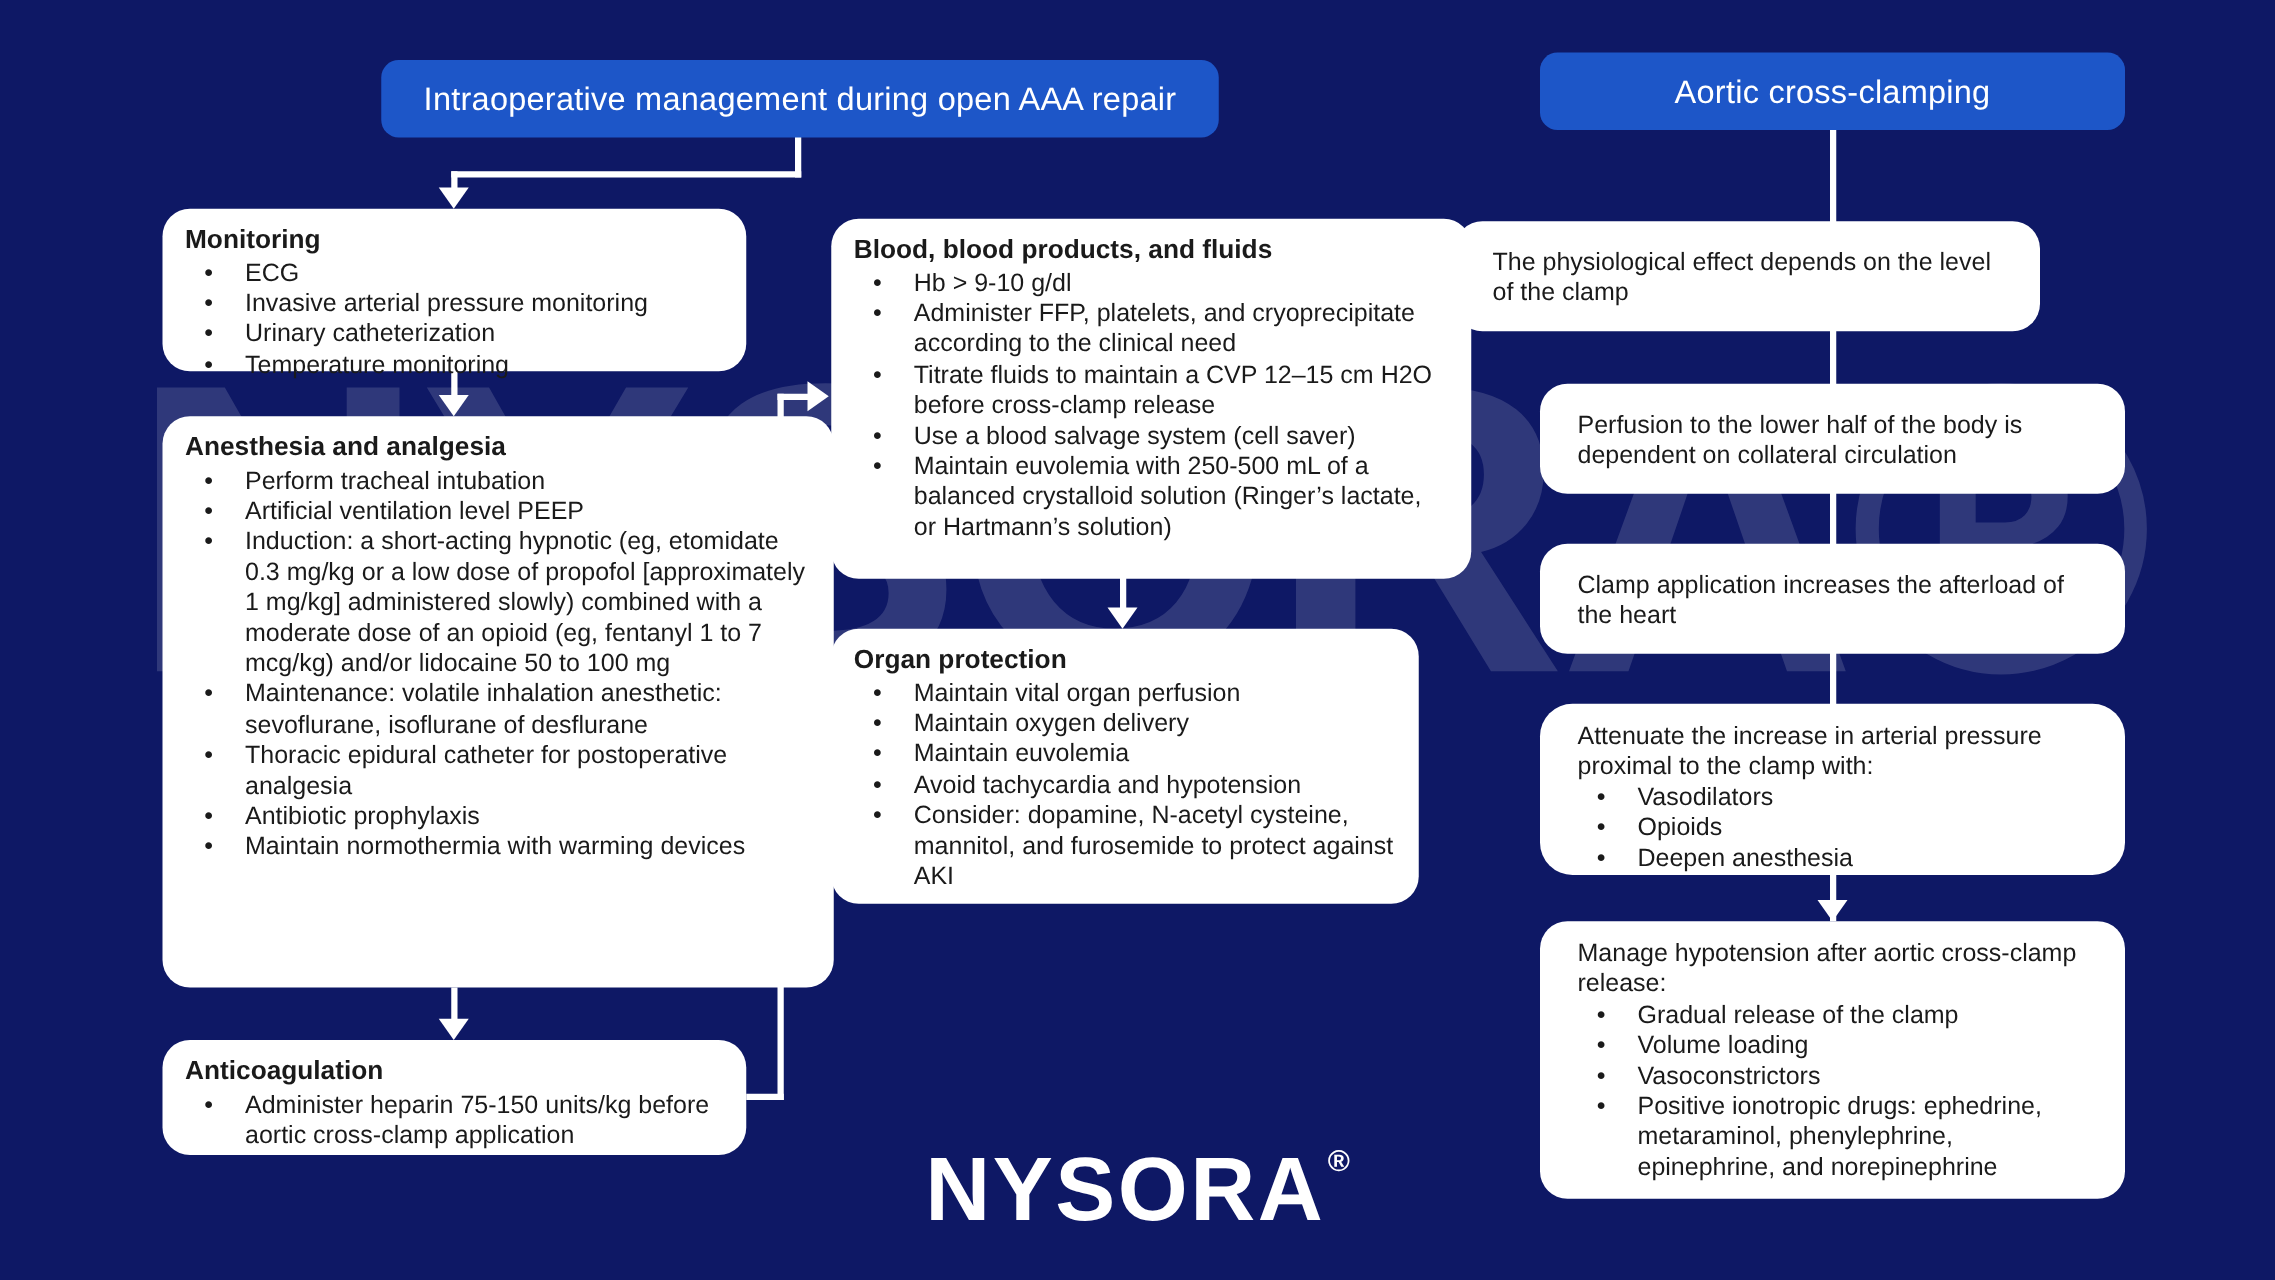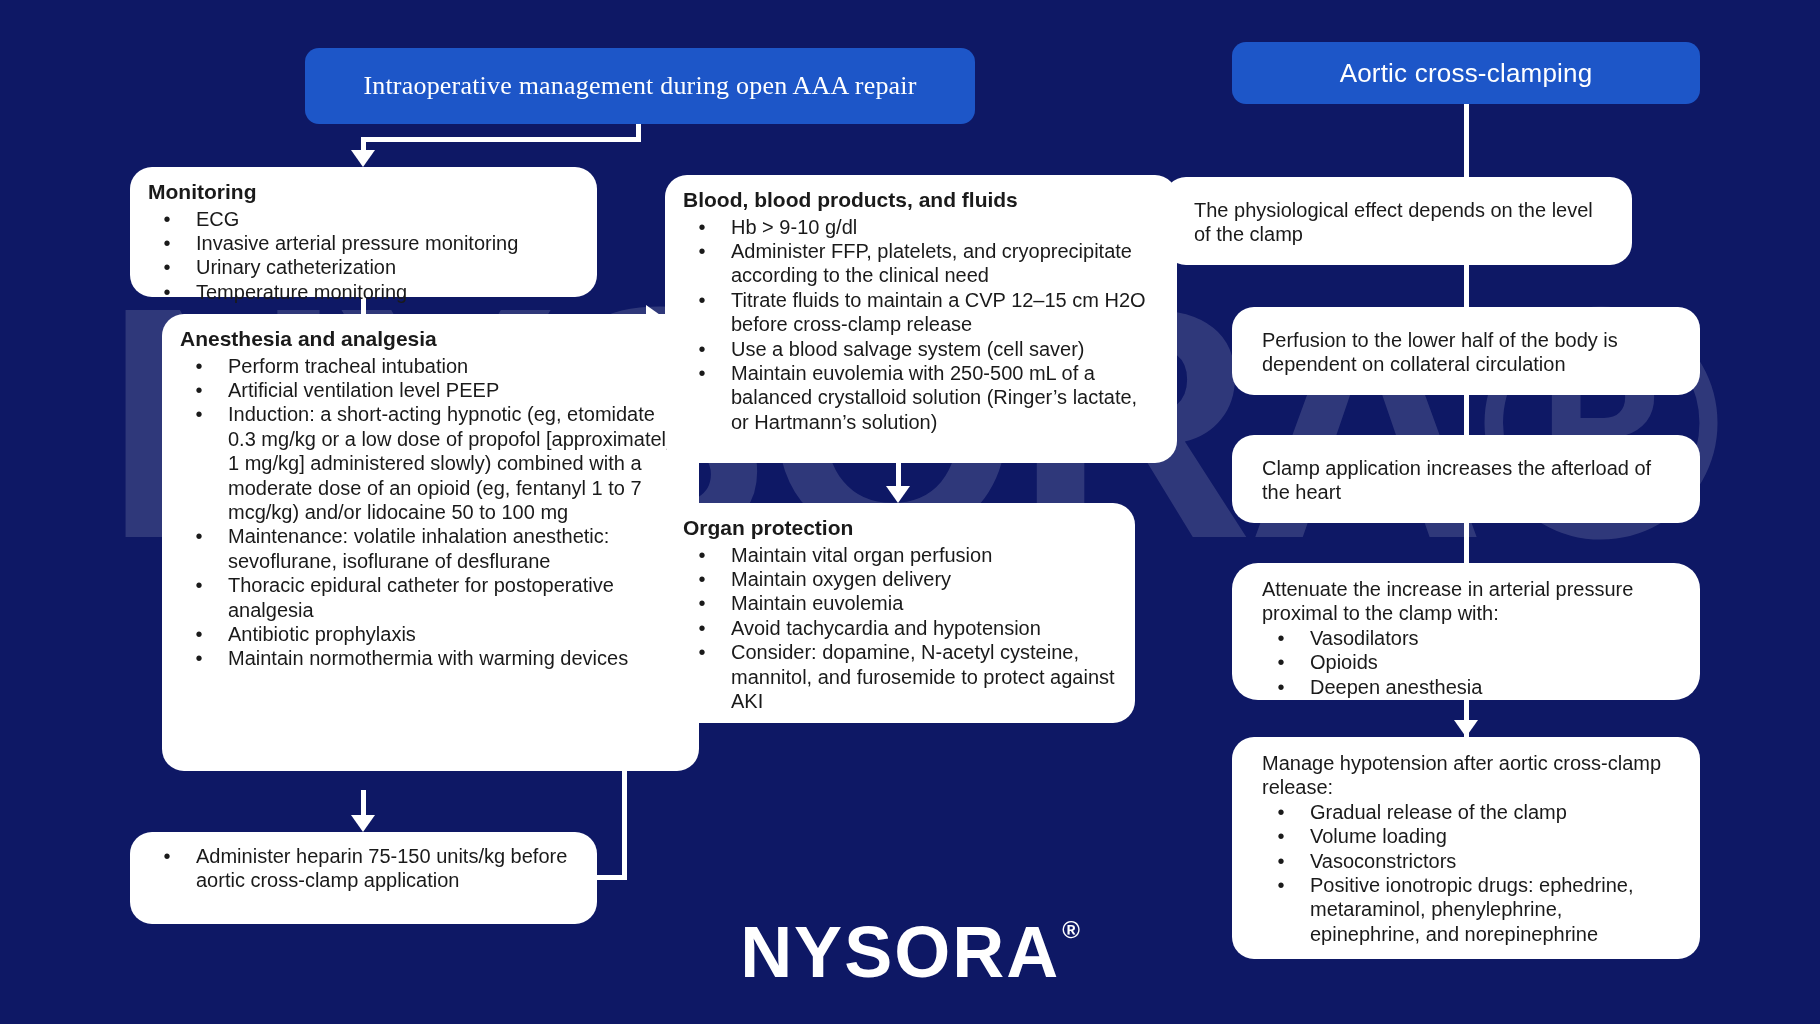--- a/index.html
+++ b/index.html
@@ -92,21 +92,21 @@
   <div class="line" style="left:622px; top:315px; width:5px; height:565px;"></div>
   <div class="line" style="left:622px; top:315px; width:26px; height:5px;"></div>
   <div class="arr-right" style="left:646px; top:305px;"></div>
 
   <div class="line" style="left:896px; top:462px; width:5px; height:26px;"></div>
   <div class="arr-down" style="left:886px; top:486px;"></div>
 
   <div class="line" style="left:1464px; top:104px; width:5px; height:633px;"></div>
   <div class="arr-down" style="left:1454px; top:720px;"></div>
 
-  <div class="title-box" style="left:305px; top:48px; width:670px; height:76px;font-family:Liberation Serif, serif;">Intraoperative management during open AAA repair</div>
+  <div class="title-box" style="left:305px; top:48px; width:670px; height:62px;">Intraoperative management during open AAA repair</div>
   <div class="title-box" style="left:1232px; top:42px; width:468px; height:62px;">Aortic cross-clamping</div>
 
   <div class="card" style="left:130px; top:167px; width:467px; height:130px;">
     <div class="card-heading">Monitoring</div>
     <ul class="bullets">
         <li>
           <span class="dot">•</span>
           <span class="btext">ECG</span>
         </li>
         <li>
@@ -117,21 +117,21 @@
           <span class="dot">•</span>
           <span class="btext">Urinary catheterization</span>
         </li>
         <li>
           <span class="dot">•</span>
           <span class="btext">Temperature monitoring</span>
         </li>
       </ul>
   </div>
 
-  <div class="card" style="left:130px; top:314px; width:537px; height:457px;margin-left:32px;">
+  <div class="card" style="left:130px; top:333px; width:537px; height:457px;">
     <div class="card-heading">Anesthesia and analgesia</div>
     <ul class="bullets">
         <li>
           <span class="dot">•</span>
           <span class="btext">Perform tracheal intubation</span>
         </li>
         <li>
           <span class="dot">•</span>
           <span class="btext">Artificial ventilation level PEEP</span>
         </li>
@@ -152,20 +152,21 @@
           <span class="btext">Antibiotic prophylaxis</span>
         </li>
         <li>
           <span class="dot">•</span>
           <span class="btext">Maintain normothermia with warming devices</span>
         </li>
       </ul>
   </div>
 
   <div class="card" style="left:130px; top:832px; width:467px; height:92px;">
+    <div class="card-heading">Anticoagulation</div>
     <ul class="bullets">
         <li>
           <span class="dot">•</span>
           <span class="btext">Administer heparin 75-150 units/kg before aortic cross-clamp application</span>
         </li>
       </ul>
   </div>
 
   <div class="card" style="left:665px; top:175px; width:512px; height:288px;">
     <div class="card-heading">Blood, blood products, and fluids</div>

